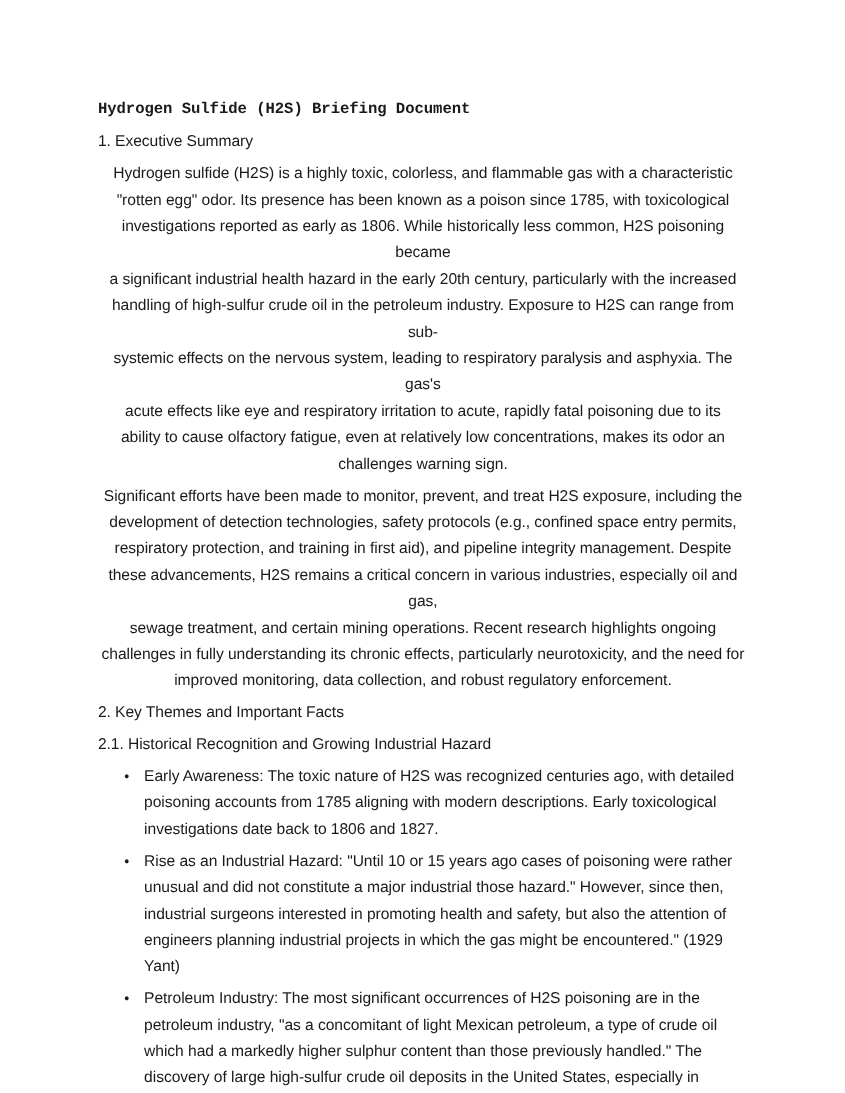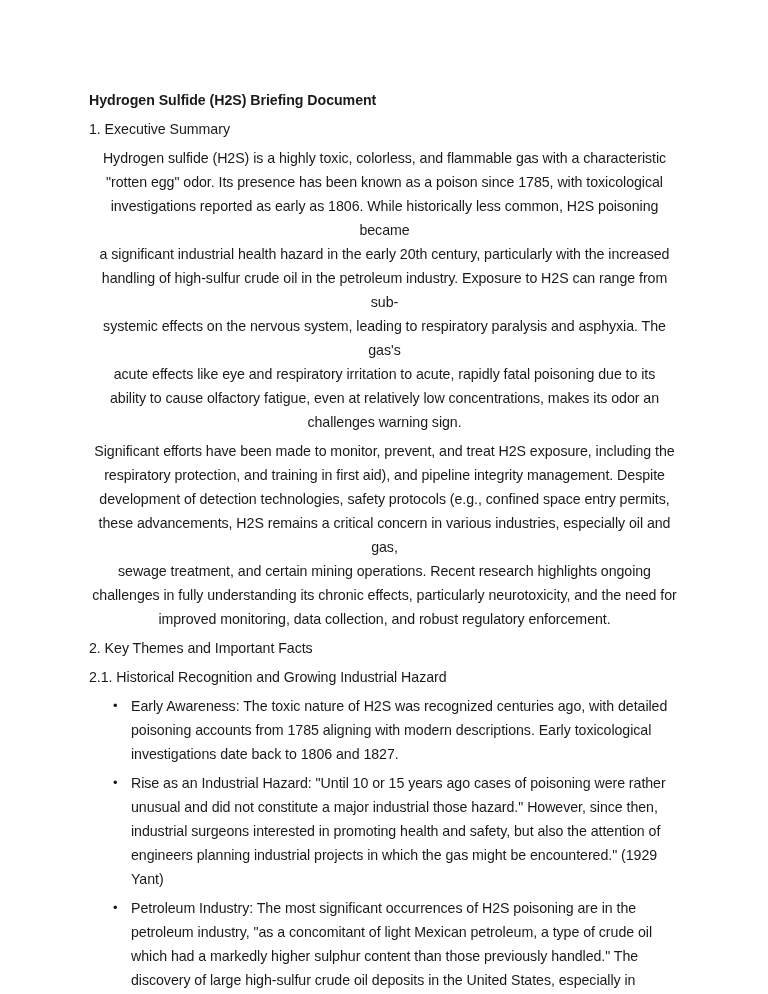--- a/index.html
+++ b/index.html
@@ -25,20 +25,21 @@
     padding: 88px 88px 0 89px;
     overflow: hidden;
   }
 
   .doc-title {
     font-size: 14.2px;
     font-weight: bold;
     line-height: 24px;
     margin: 0 0 5px 0;
     letter-spacing: -0.05px;
+    font-family: Liberation Mono, monospace;
   }
 
   .section-heading {
     font-size: 14.2px;
     font-weight: normal;
     line-height: 24px;
     margin: 0 0 5px 0;
     letter-spacing: -0.05px;
   }
 
@@ -101,22 +102,22 @@
       <span class="brk">a significant industrial health hazard in the early 20th century, particularly with the increased</span>
       <span class="brk">handling of high-sulfur crude oil in the petroleum industry. Exposure to H2S can range from sub-</span>
       <span class="brk">systemic effects on the nervous system, leading to respiratory paralysis and asphyxia. The gas's</span>
       <span class="brk">acute effects like eye and respiratory irritation to acute, rapidly fatal poisoning due to its</span>
       <span class="brk">ability to cause olfactory fatigue, even at relatively low concentrations, makes its odor an</span>
       <span class="brk">challenges warning sign.</span>
     </p>
 
   <p class="para" id="para2">
       <span class="brk">Significant efforts have been made to monitor, prevent, and treat H2S exposure, including the</span>
+      <span class="brk">development of detection technologies, safety protocols (e.g., confined space entry permits,</span>
       <span class="brk">respiratory protection, and training in first aid), and pipeline integrity management. Despite</span>
-      <span class="brk">development of detection technologies, safety protocols (e.g., confined space entry permits,</span>
       <span class="brk">these advancements, H2S remains a critical concern in various industries, especially oil and gas,</span>
       <span class="brk">sewage treatment, and certain mining operations. Recent research highlights ongoing</span>
       <span class="brk">challenges in fully understanding its chronic effects, particularly neurotoxicity, and the need for</span>
       <span class="brk">improved monitoring, data collection, and robust regulatory enforcement.</span>
     </p>
 
   <p class="section-heading">2. Key Themes and Important Facts</p>
 
   <p class="section-heading">2.1. Historical Recognition and Growing Industrial Hazard</p>
 

